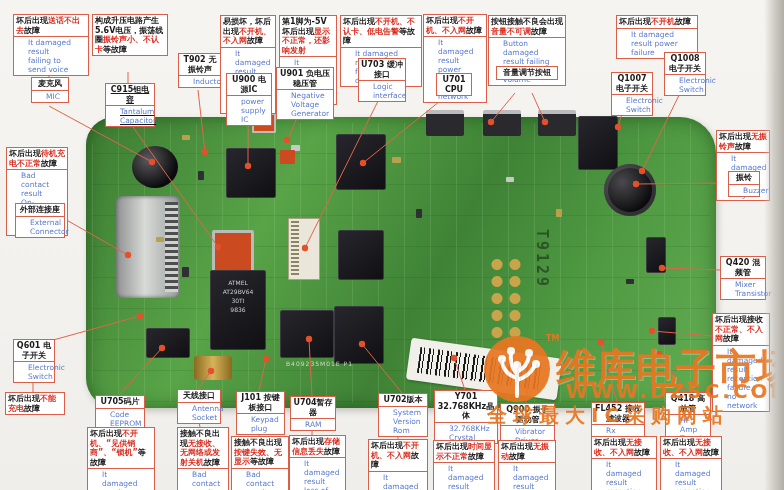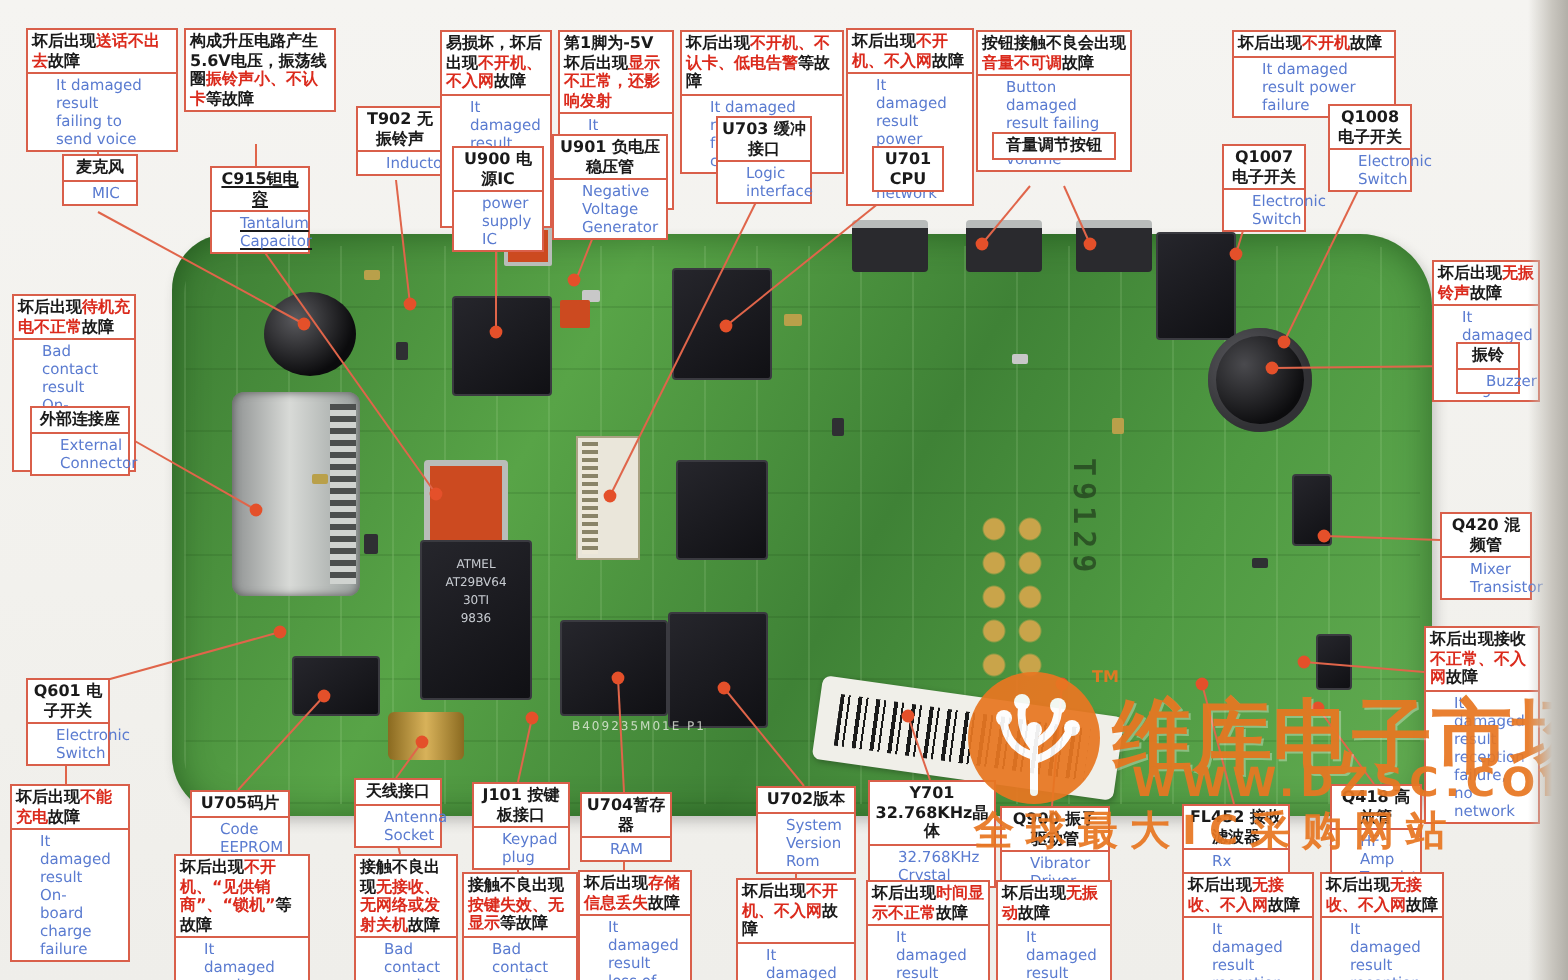--- a/index.html
+++ b/index.html
@@ -306,21 +306,20 @@
     <div class="callout comp" style="left: 15px; top: 203px; width: 48px;">
       <div class="cn"><span class="k">外部连接座</span></div>
       <div class="en">External Connector</div>
     </div>
     <div class="callout comp" style="left: 13px; top: 339px; width: 40px;">
       <div class="cn"><span class="k">Q601 电子开关</span></div>
       <div class="en">Electronic Switch</div>
     </div>
     <div class="callout fault" style="left: 5px; top: 392px; width: 58px;">
       <div class="cn"><span class="k">坏后出现</span><span class="r">不能充电</span><span class="k">故障</span></div>
-      <div class="en">It damaged result On-board charge failure</div>
     </div>
     <div class="callout comp" style="left: 95px; top: 395px; width: 48px;">
       <div class="cn"><span class="k">U705码片</span></div>
       <div class="en">Code EEPROM</div>
     </div>
     <div class="callout fault" style="left: 87px; top: 427px; width: 66px;">
       <div class="cn"><span class="k">坏后出现</span><span class="r">不开机、“见供销商”、“锁机”</span><span class="k">等故障</span></div>
       <div class="en">It damaged result power failure, no network</div>
     </div>
     <div class="callout comp" style="left: 177px; top: 389px; width: 42px;">

